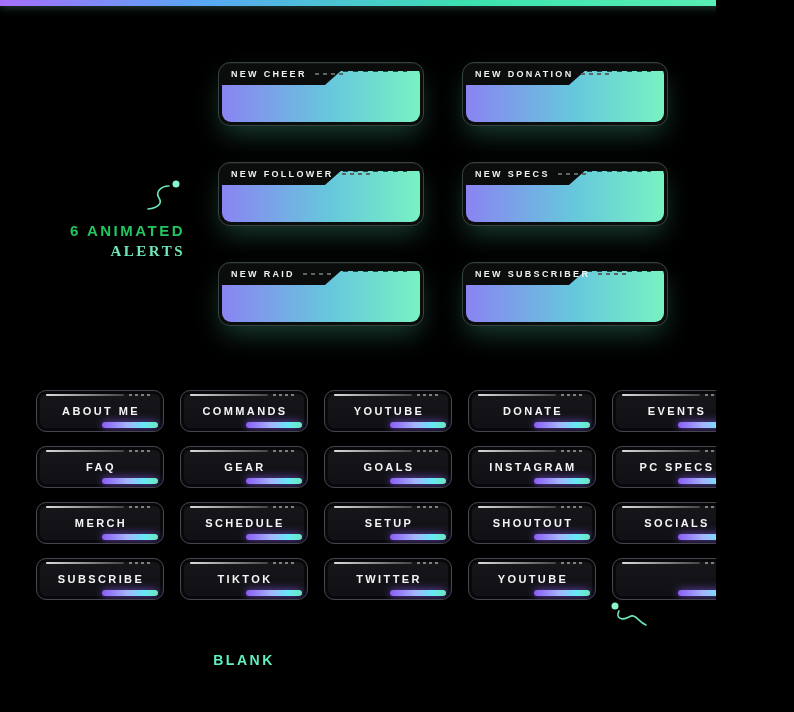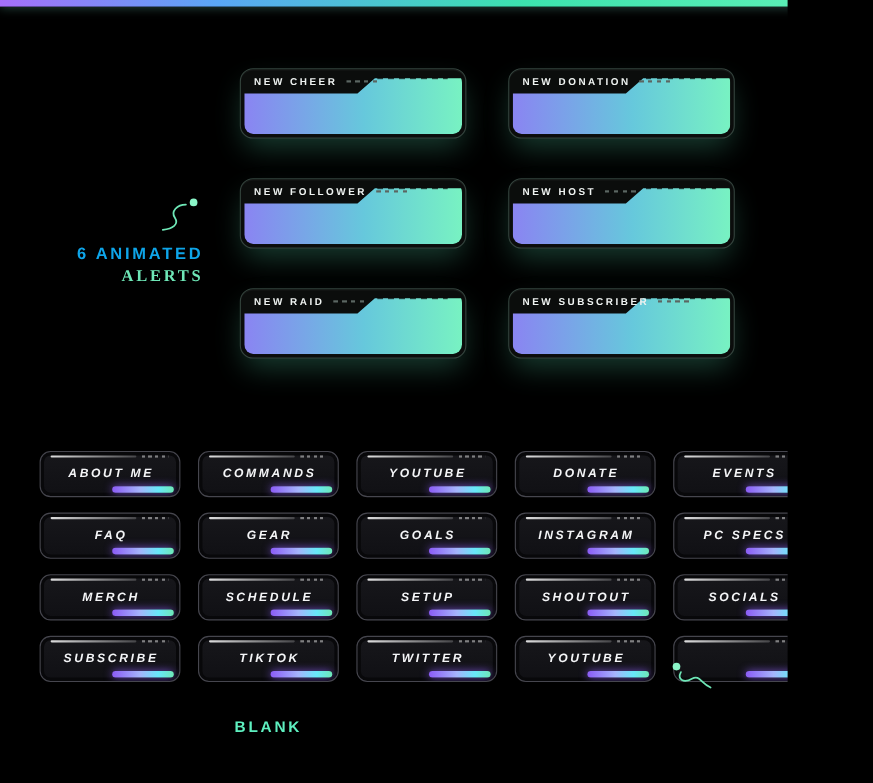--- a/index.html
+++ b/index.html
@@ -20,29 +20,29 @@
               background:linear-gradient(90deg,#8a84f2 0%,#66c8dc 55%,#78f2c2 100%);
               clip-path:polygon(0 34%,52% 34%,60% 9%,100% 9%,100% 100%,0 100%);}
   .alert-head{position:absolute;top:6px;left:12px;display:flex;align-items:center;gap:8px;z-index:2;}
   .alert-label{font-size:9px;font-weight:700;letter-spacing:2.3px;color:#eef2f0;white-space:nowrap;}
   .alert-dash{width:30px;height:2px;background:repeating-linear-gradient(90deg,#5b6662 0 4px,transparent 4px 8px);}
   .alert-ticks{position:absolute;top:7px;right:16px;width:64px;height:2px;z-index:2;
                background:repeating-linear-gradient(90deg,rgba(8,10,9,.7) 0 5px,transparent 5px 10px);}
 
   .alerts-heading{position:absolute;left:40px;top:221px;width:145px;text-align:right;
                   font-weight:700;font-size:15px;letter-spacing:2.5px;line-height:1.35;}
-  .heading-l1{color:#0ea5e9;}
+  .heading-l1{color:#22c55e;}
   .heading-l2{color:#6ee7b7;font-family:Liberation Serif, serif;}
   .doodle{position:absolute;}
   .doodle-alerts{left:143px;top:174px;}
   .doodle-panels{left:606px;top:597px;}
 
   
-  .panels-grid{position:absolute;left:36px;top:410px;display:grid;
-               grid-template-columns:repeat(5,128px);column-gap:16px;row-gap:14px;font-style:italic;}
+  .panels-grid{position:absolute;left:36px;top:390px;display:grid;
+               grid-template-columns:repeat(5,128px);column-gap:16px;row-gap:14px;}
   .panel{position:relative;height:40px;background:linear-gradient(180deg,#17171b,#101014);
          border:1px solid #46464e;border-radius:10px;overflow:hidden;
          box-shadow:inset 0 0 0 3px #08080a, 0 4px 10px rgba(0,0,0,.7);
          display:flex;align-items:center;justify-content:center;}
   .p-topline{position:absolute;top:3px;left:9px;width:62%;height:2px;border-radius:2px;
              background:linear-gradient(90deg,rgba(255,255,255,.85),rgba(255,255,255,.2));}
   .p-dashes{position:absolute;top:3px;right:10px;width:24px;height:2px;
             background:repeating-linear-gradient(90deg,rgba(255,255,255,.45) 0 3px,transparent 3px 6px);}
   .p-swoosh{position:absolute;bottom:3px;right:5px;width:56px;height:6px;border-radius:4px;
             background:linear-gradient(90deg,#8b5cf6,#a5b4fc 45%,#67e8f9 75%,#6ee7b7);
@@ -88,21 +88,21 @@
       <div class="alert-head">
         <span class="alert-label">NEW FOLLOWER</span>
         <span class="alert-dash"></span>
       </div>
     </div>
 
     <div class="alert">
       <div class="alert-grad"></div>
       <div class="alert-ticks"></div>
       <div class="alert-head">
-        <span class="alert-label">NEW HOST</span>
+        <span class="alert-label">NEW SPECS</span>
         <span class="alert-dash"></span>
       </div>
     </div>
 
     <div class="alert">
       <div class="alert-grad"></div>
       <div class="alert-ticks"></div>
       <div class="alert-head">
         <span class="alert-label">NEW RAID</span>
         <span class="alert-dash"></span>

